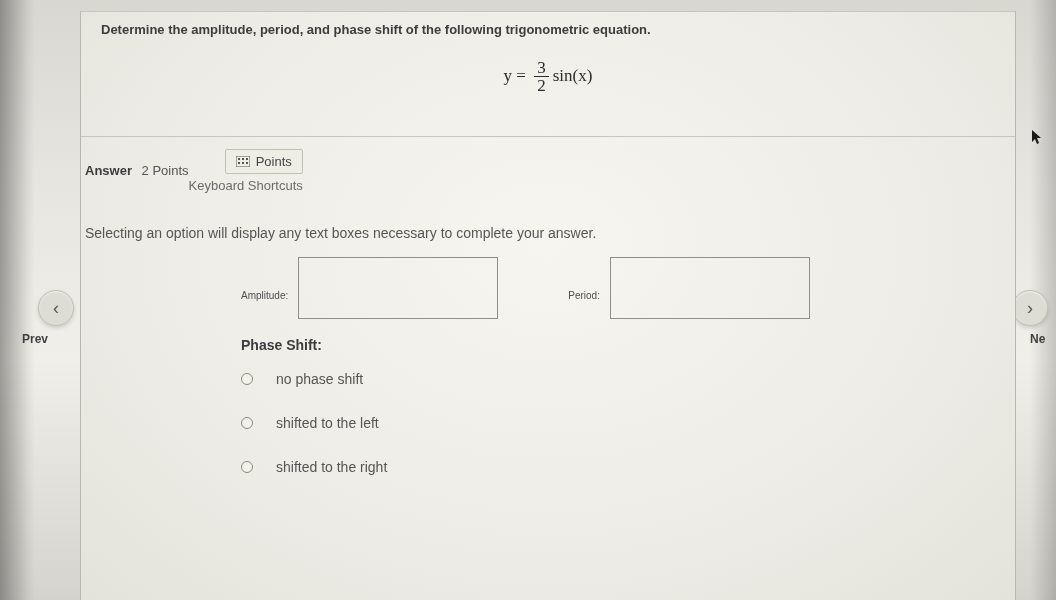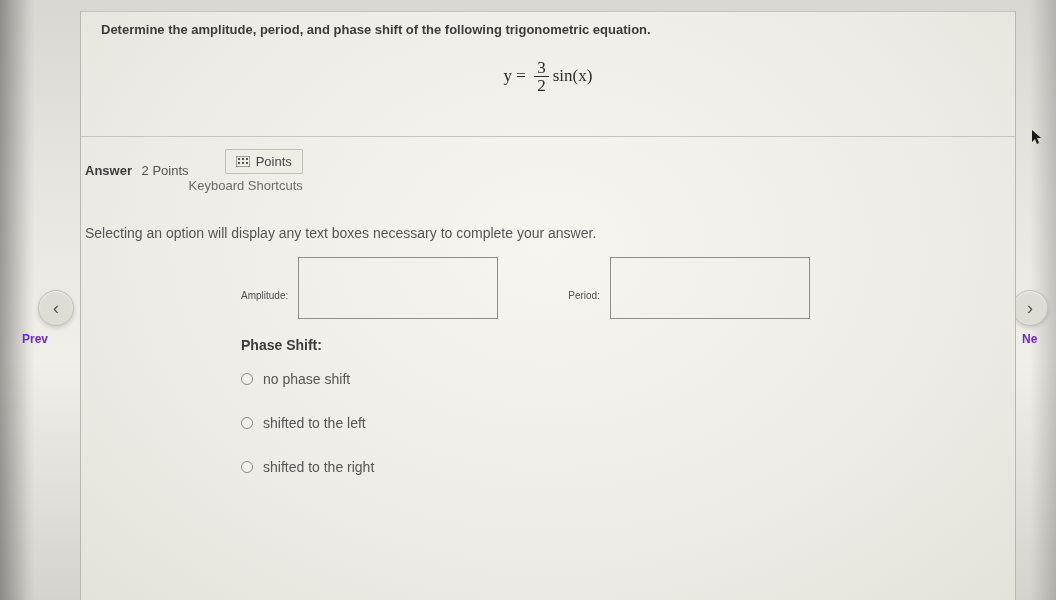--- a/index.html
+++ b/index.html
@@ -76,39 +76,39 @@
   .text-input {
     width: 200px; height: 62px;
     border: 1px solid #8f8e87;
     background: transparent;
     font-size: 14px;
     padding: 6px;
   }
   .period-lbl { margin-left: 60px; margin-top: 16px; }
   .phase-block { margin-left: 160px; margin-top: 18px; }
   .phase-title { font-weight: 700; font-size: 14px; color: #3c3c3c; margin-bottom: 18px; }
-  .radio-row { display: flex; align-items: center; gap: 10px; font-size: 14px; color: #555; margin-bottom: 28px; }
+  .radio-row { display: flex; align-items: center; gap: 23px; font-size: 14px; color: #555; margin-bottom: 28px; }
   .radio-row input[type=radio] {
     appearance: none; width: 12px; height: 12px; border: 1px solid #8a8983; border-radius: 50%;
     background: #f2f1ea;
   }
   
   .navbtn {
     position: absolute; top: 290px; width: 36px; height: 36px;
     border-radius: 50%; background: #dddcd5; border: 1px solid #c2c1b9;
     display: flex; align-items: center; justify-content: center;
     color: #555; font-size: 18px; box-shadow: inset 0 1px 2px rgba(255,255,255,0.6), 0 2px 4px rgba(0,0,0,0.15);
   }
   .navbtn.prev { left: 38px; }
   .navbtn.next { right: 8px; }
   .navlabel {
-    position: absolute; font-size: 12px; color: #6d28d9; font-weight: 600;
+    position: absolute; font-size: 12px; color: #404040; font-weight: 600;
   }
   .navlabel.prev { left: 0px; top: 332px; width:70px; text-align:center;}
-  .navlabel.next { right: 0px; top: 332px; width:34px; text-align:left; overflow:hidden; white-space:nowrap;}
+  .navlabel.next { right: 0px; top: 332px; width:26px; text-align:left; overflow:hidden; white-space:nowrap;}
   .cursor {
     position: absolute; top: 130px; right: 12px; font-size: 14px; color: #1a1a1a;
   }
 </style>
 </head>
 <body>
 
 <div class="left-shadow"></div>
 <div class="right-shadow"></div>
 

